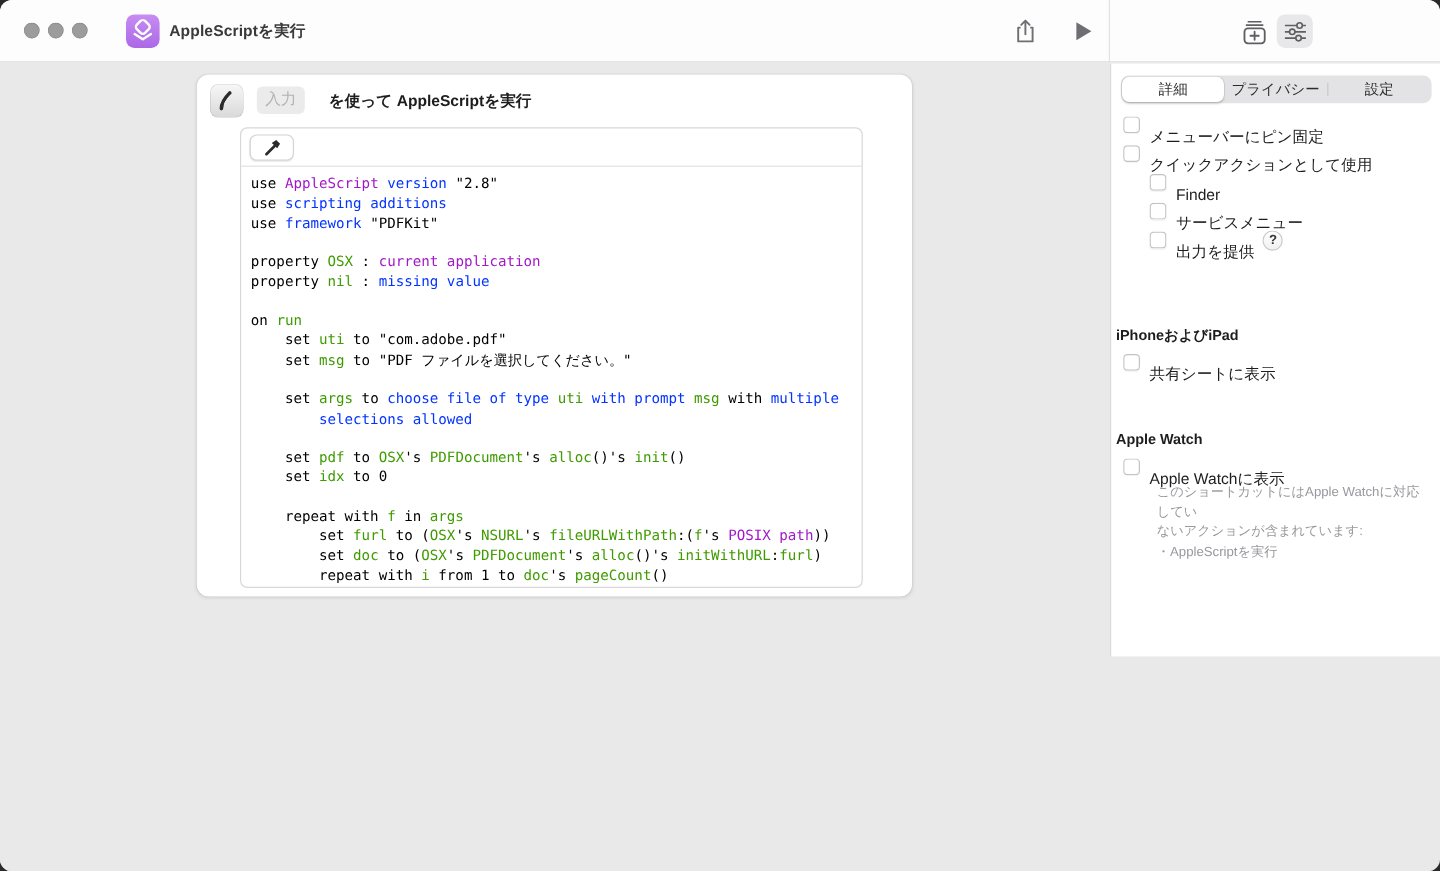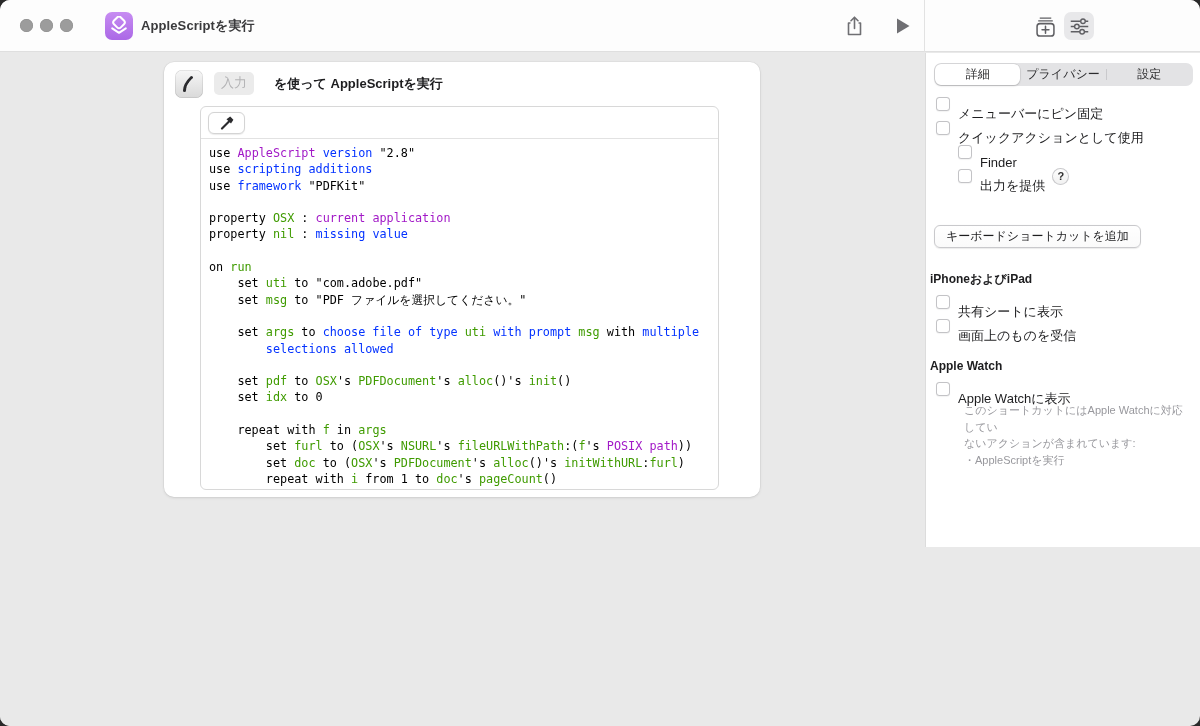--- a/index.html
+++ b/index.html
@@ -198,36 +198,35 @@
         <div class="chk-row" style="padding-left: 0px;">
           <span class="chk-box"></span>
           <span class="chk-label">クイックアクションとして使用</span>
         </div>
         <div class="chk-row" style="padding-left: 22px;">
           <span class="chk-box"></span>
           <span class="chk-label">Finder</span>
         </div>
         <div class="chk-row" style="padding-left: 22px;">
           <span class="chk-box"></span>
+          <span class="chk-label">サービスメニュー</span>
+        </div>
+        <div class="chk-row" style="padding-left: 22px;">
+          <span class="chk-box"></span>
           <span class="chk-label">出力を提供</span>
           <span class="help-badge">?</span>
         </div>
       </div>
 
-    <div class="push-btn">キーボードショートカットを追加</div>
 
     <div class="section-title" style="top:218px;">iPhoneおよびiPad</div>
     <div class="chk-group" style="top:237px;">
         <div class="chk-row" style="padding-left: 0px;">
           <span class="chk-box"></span>
           <span class="chk-label">共有シートに表示</span>
-        </div>
-        <div class="chk-row" style="padding-left: 0px;">
-          <span class="chk-box"></span>
-          <span class="chk-label">画面上のものを受信</span>
         </div>
       </div>
 
     <div class="section-title" style="top:306px;">Apple Watch</div>
     <div class="chk-group" style="top:324px;">
         <div class="chk-row" style="padding-left: 0px;">
           <span class="chk-box"></span>
           <span class="chk-label">Apple Watchに表示</span>
         </div>
       </div>

